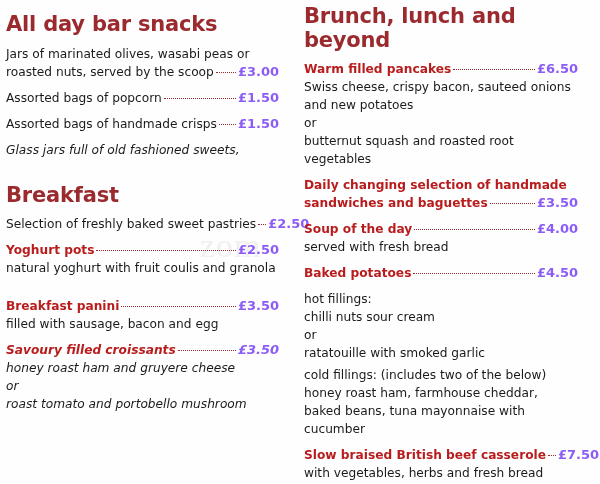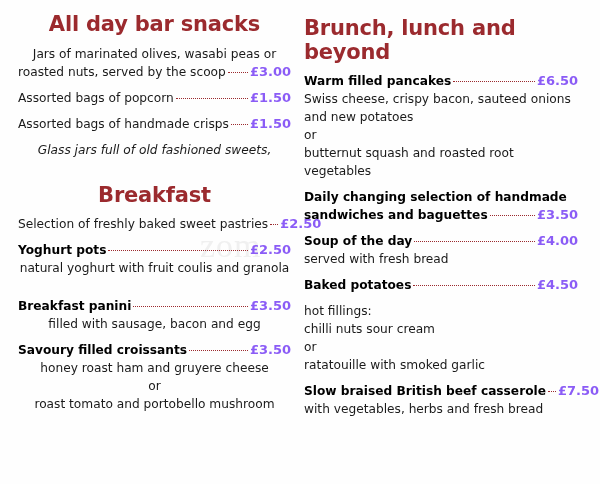--- a/index.html
+++ b/index.html
@@ -4,35 +4,35 @@
   <style>
     html, body { margin: 0; padding: 0; }
     body {
       width: 600px; height: 484px; overflow: hidden;
       background: #fefefe;
       font-family: "DejaVu Sans", sans-serif;
       color: #1a1a1a;
       position: relative;
     }
     .col { position: absolute; top: 0; }
-    .col-left { left: 18px; width: 273px; text-align: center; }
+    .col-left { left: 6px; width: 273px; }
     .col-right { left: 304px; width: 274px; }
     h2 {
       margin: 0; font-weight: bold; color: #9b2a2e;
       font-size: 21px; letter-spacing: -0.2px; line-height: 24px;
     }
     .item { font-size: 12.2px; line-height: 18px; }
     .line { display: flex; align-items: baseline; white-space: nowrap; }
     .line .t { flex: 0 0 auto; }
     .line .dots {
       flex: 1 1 auto; margin: 0 2px; height: 1px;
       border-bottom: 1.5px dotted #9b2a2e; position: relative; top: -3px; min-width: 8px;
     }
     .line .p { flex: 0 0 auto; color: #8b5cf6; font-weight: bold; font-size: 13px; }
-    .red { color: #000000; font-weight: bold; }
+    .red { color: #b91c1c; font-weight: bold; }
     .desc { display: block; }
     .watermark {
       position: absolute; left: 200px; top: 192px;
       font-size: 34px; color: rgba(200,200,200,0.25); letter-spacing: 1px;
       font-family: Liberation Serif, serif;
       margin-top: 35px;
     }
   </style>
 </head>
 <body>
@@ -92,34 +92,34 @@
 
   <div class="item" style="margin-top:20px;">
     <div class="line">
         <span class="t red">Breakfast panini</span>
         <span class="dots"></span>
         <span class="p">£3.50</span>
       </div>
     <span class="desc">filled with sausage, bacon and egg</span>
   </div>
 
-  <div class="item" style="margin-top:8px;">
+  <div class="item" style="margin-top:8px;font-style:italic;">
     <div class="line">
         <span class="t red">Savoury filled croissants</span>
         <span class="dots"></span>
         <span class="p">£3.50</span>
       </div>
     <span class="desc">honey roast ham and gruyere cheese</span>
     <span class="desc">or</span>
     <span class="desc">roast tomato and portobello mushroom</span>
   </div>
 </div>
 
 <div class="col col-right">
-  <h2 style="margin-top:16px;">Brunch, lunch and beyond</h2>
+  <h2 style="margin-top:4px;">Brunch, lunch and beyond</h2>
 
   <div class="item" style="margin-top:8px;">
     <div class="line">
         <span class="t red">Warm filled pancakes</span>
         <span class="dots"></span>
         <span class="p">£6.50</span>
       </div>
     <span class="desc">Swiss cheese, crispy bacon, sauteed onions</span>
     <span class="desc">and new potatoes</span>
     <span class="desc">or</span>
@@ -152,20 +152,25 @@
       </div>
   </div>
 
   <div class="item" style="margin-top:8px;">
     <span class="desc">hot fillings:</span>
     <span class="desc">chilli nuts sour cream</span>
     <span class="desc">or</span>
     <span class="desc">ratatouille with smoked garlic</span>
   </div>
 
+  <div class="item" style="margin-top:4px;">
+    <span class="desc">cold fillings: (includes two of the below)</span>
+    <span class="desc">honey roast ham, farmhouse cheddar,</span>
+    <span class="desc">baked beans, tuna mayonnaise with cucumber</span>
+  </div>
 
   <div class="item" style="margin-top:8px;">
     <div class="line">
         <span class="t red">Slow braised British beef casserole</span>
         <span class="dots"></span>
         <span class="p">£7.50</span>
       </div>
     <span class="desc">with vegetables, herbs and fresh bread</span>
   </div>
 

